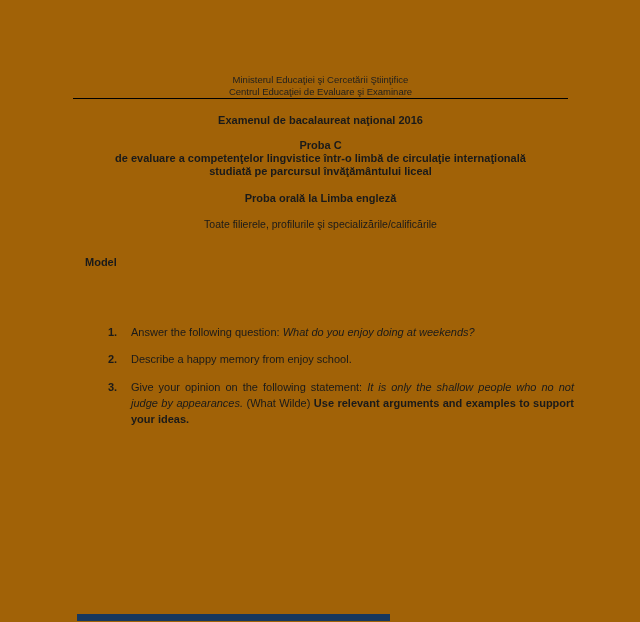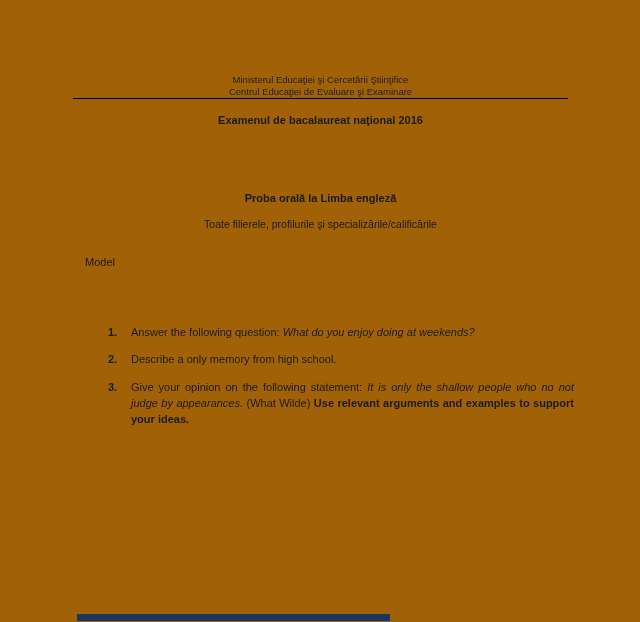--- a/index.html
+++ b/index.html
@@ -39,21 +39,21 @@
   }
   .bold { font-weight: bold; }
   .nowrap { white-space: nowrap; }
   .exam-title   { top: 114px; }
   .proba-block  { top: 139px; }
   .subject-line { top: 192px; }
   .tracks-line  { top: 218px; font-size: 10.5px; }
   .model-label {
     position: absolute;
     left: 75px; top: 256px;
-    font-size: 11px; font-weight: normal; padding-left: 10px;
+    font-size: 11px; font-weight: bold; padding-left: 10px;
   }
   .task {
     position: absolute;
     left: 108px; width: 466px;
     font-size: 11px;
     line-height: 16px;
   }
   .task-1 { top: 324px; }
   .task-2 { top: 351px; }
   .task-3 { top: 379px; }
@@ -82,35 +82,40 @@
 
   <div class="doc-header">
     <div>Ministerul Educaţiei şi Cercetării Ştiinţifice</div>
     <div>Centrul Educaţiei de Evaluare şi Examinare</div>
   </div>
 
   <div class="header-rule"></div>
 
   <div class="center-block exam-title bold nowrap">Examenul de bacalaureat naţional 2016</div>
 
+  <div class="center-block proba-block bold">
+    <div class="nowrap">Proba C</div>
+    <div class="nowrap">de evaluare a competenţelor lingvistice într-o limbă de circulaţie internaţională</div>
+    <div class="nowrap">studiată pe parcursul învăţământului liceal</div>
+  </div>
 
   <div class="center-block subject-line bold nowrap">Proba orală la Limba engleză</div>
 
   <div class="center-block tracks-line nowrap">Toate filierele, profilurile şi specializările/calificările</div>
 
   <div class="model-label">Model</div>
 
   <div class="task task-1">
     <span class="task-number">1.</span>
     <p class="task-text"><span>Answer the following question: </span><i>What do you enjoy doing at weekends?</i><span></span><b></b></p>
   </div>
 
   <div class="task task-2">
     <span class="task-number">2.</span>
-    <p class="task-text"><span>Describe a only memory from high school.</span><i></i><span></span><b></b></p>
+    <p class="task-text"><span>Describe a happy memory from enjoy school.</span><i></i><span></span><b></b></p>
   </div>
 
   <div class="task task-3">
     <span class="task-number">3.</span>
     <p class="task-text justify"><span>Give your opinion on the following statement: </span><i>It is only the shallow people who no not judge by appearances.</i><span> (What Wilde) </span><b>Use relevant arguments and examples to support your ideas.</b></p>
   </div>
 
   <div class="bottom-bar" style="background-color: rgb(23, 55, 93);"></div>
 
 </div>

